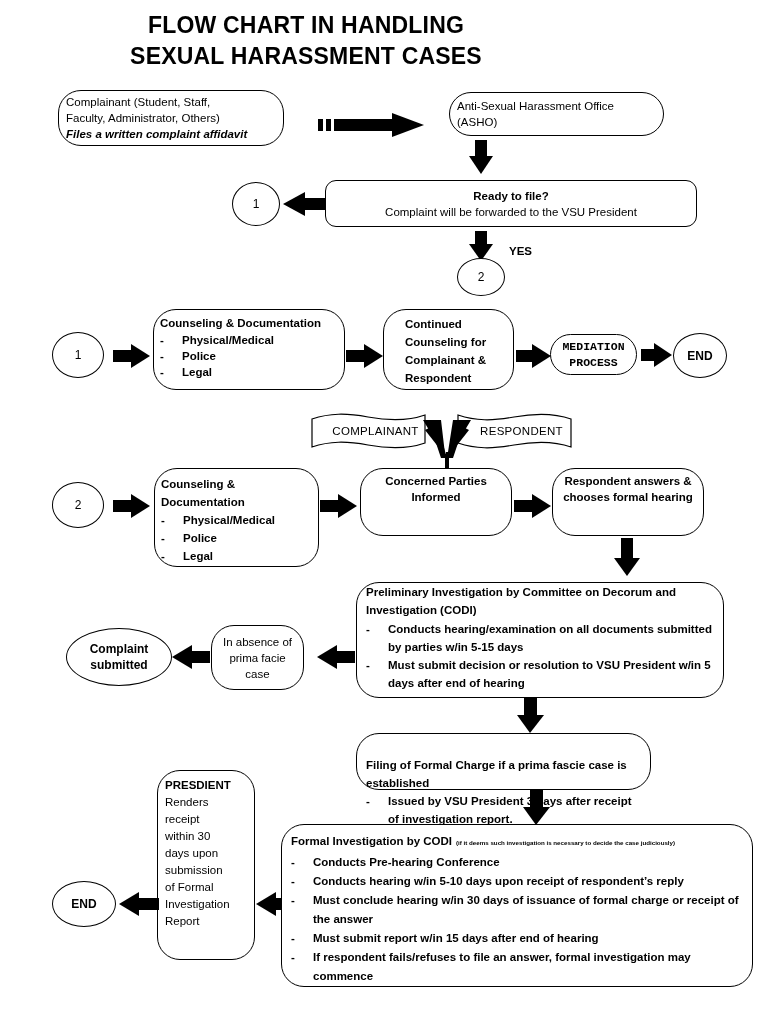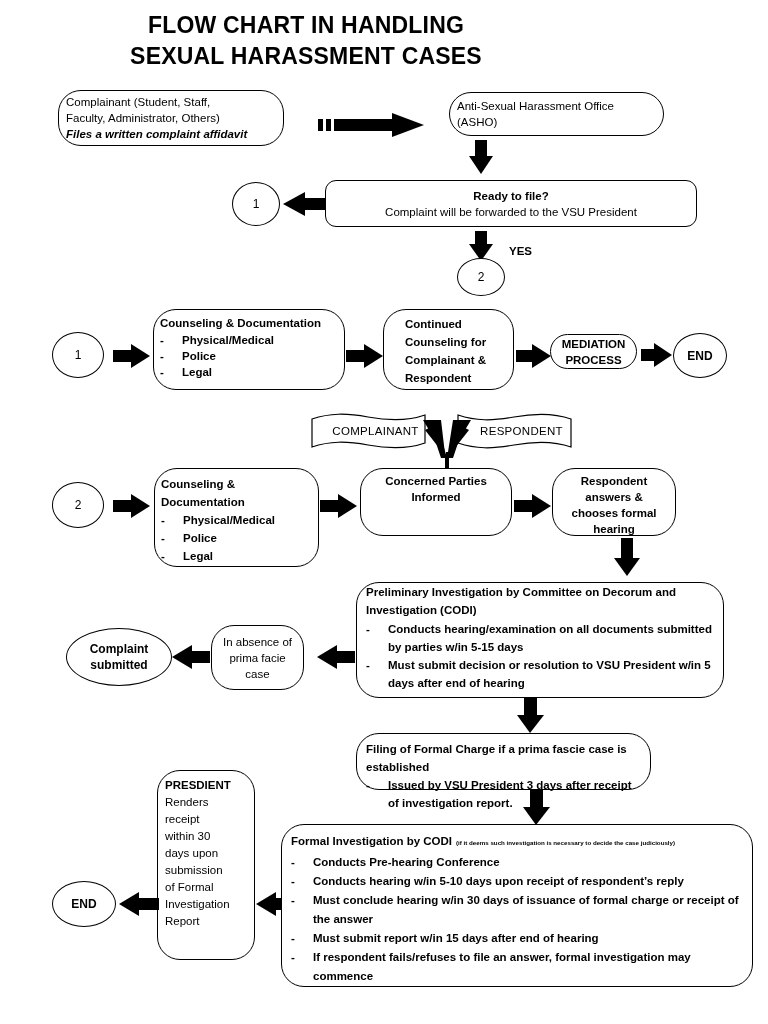--- a/index.html
+++ b/index.html
@@ -168,21 +168,21 @@
     <div>Respondent</div>
   </div>
 
   <div class="arrow" style="left:516px;top:343px;">
     <svg width="36" height="26" viewBox="0 0 36 26">
       <rect x="0" y="7" width="18" height="12" fill="#000"></rect>
       <polygon points="16,1 16,25 35,13" fill="#000"></polygon>
     </svg>
   </div>
 
-  <div class="node box bold ctr" style="left:550px;top:334px;width:87px;height:35px;">
+  <div class="node box bold ctr" style="left:550px;top:334px;width:87px;height:41px;font-family:Liberation Mono, monospace;">
     <div>MEDIATION</div>
     <div>PROCESS</div>
   </div>
 
   <div class="arrow" style="left:641px;top:342px;">
     <svg width="32" height="26" viewBox="0 0 32 26">
       <rect x="0" y="7" width="15" height="12" fill="#000"></rect>
       <polygon points="13,1 13,25 31,13" fill="#000"></polygon>
     </svg>
   </div>
@@ -257,21 +257,21 @@
     <div>Informed</div>
   </div>
 
   <div class="arrow" style="left:514px;top:493px;">
     <svg width="38" height="26" viewBox="0 0 38 26">
       <rect x="0" y="7" width="20" height="12" fill="#000"></rect>
       <polygon points="18,1 18,25 37,13" fill="#000"></polygon>
     </svg>
   </div>
 
-  <div class="node box bold ctr" style="left:552px;top:468px;width:124px;height:68px;padding:4px 5px;justify-content:flex-start;">
+  <div class="node box bold ctr" style="left:552px;top:468px;width:152px;height:68px;padding:4px 5px;justify-content:flex-start;">
     <div>Respondent answers &amp;</div>
     <div>chooses formal hearing</div>
   </div>
 
   <div class="arrow" style="left:613px;top:538px;">
     <svg width="28" height="40" viewBox="0 0 28 40">
       <rect x="8" y="0" width="12" height="22" fill="#000"></rect>
       <polygon points="1,20 27,20 14,38" fill="#000"></polygon>
     </svg>
   </div>
@@ -316,21 +316,21 @@
     <span>submitted</span>
   </div>
 
   <div class="arrow" style="left:515px;top:698px;">
     <svg width="30" height="36" viewBox="0 0 30 36">
       <rect x="9" y="0" width="13" height="18" fill="#000"></rect>
       <polygon points="2,17 29,17 15,35" fill="#000"></polygon>
     </svg>
   </div>
 
-  <div class="node box bold lft" style="left:356px;top:733px;width:295px;height:57px;padding:6px 9px;justify-content:flex-start;line-height:18px;">
+  <div class="node box bold lft" style="left:356px;top:733px;width:295px;height:57px;padding:22px 9px;justify-content:flex-start;line-height:18px;">
     <div>Filing of Formal Charge if a prima fascie case is established</div>
     <ul class="blist">
       <li>
           <span class="dash">-</span>
           <span class="txt">Issued by VSU President 3 days after receipt of investigation report.</span>
         </li>
     </ul>
   </div>
 
   <div class="arrow" style="left:521px;top:790px;">

